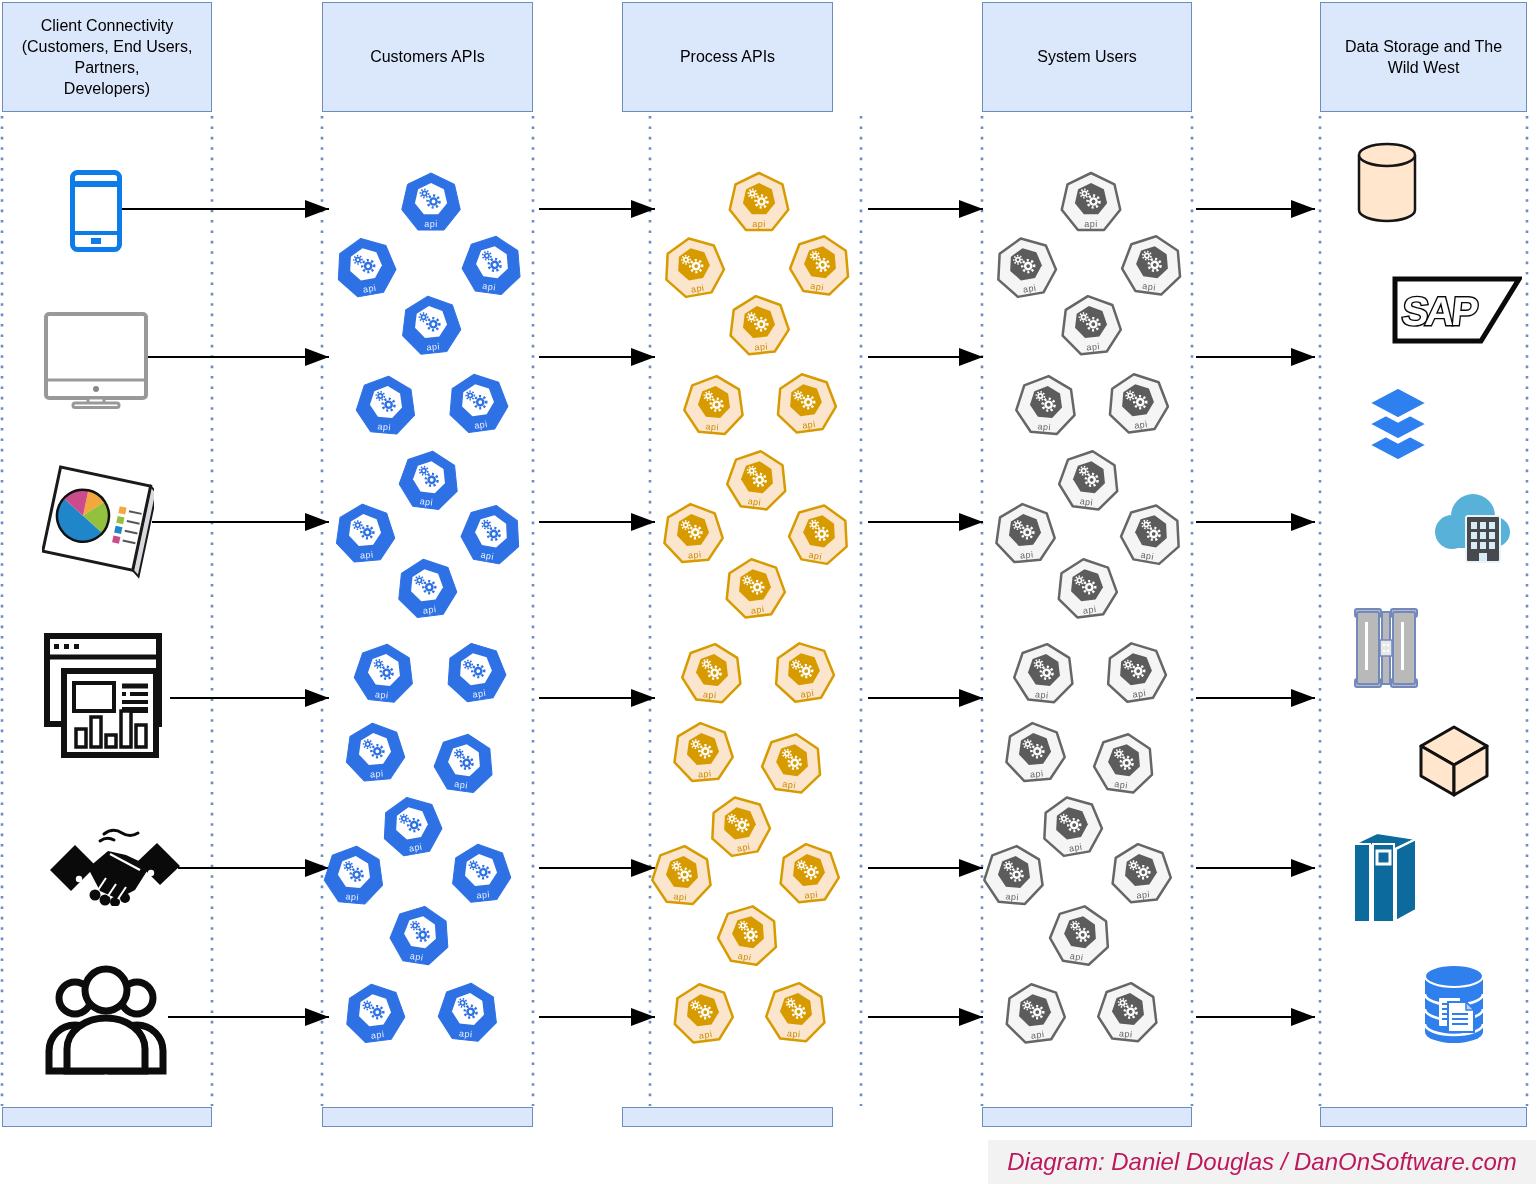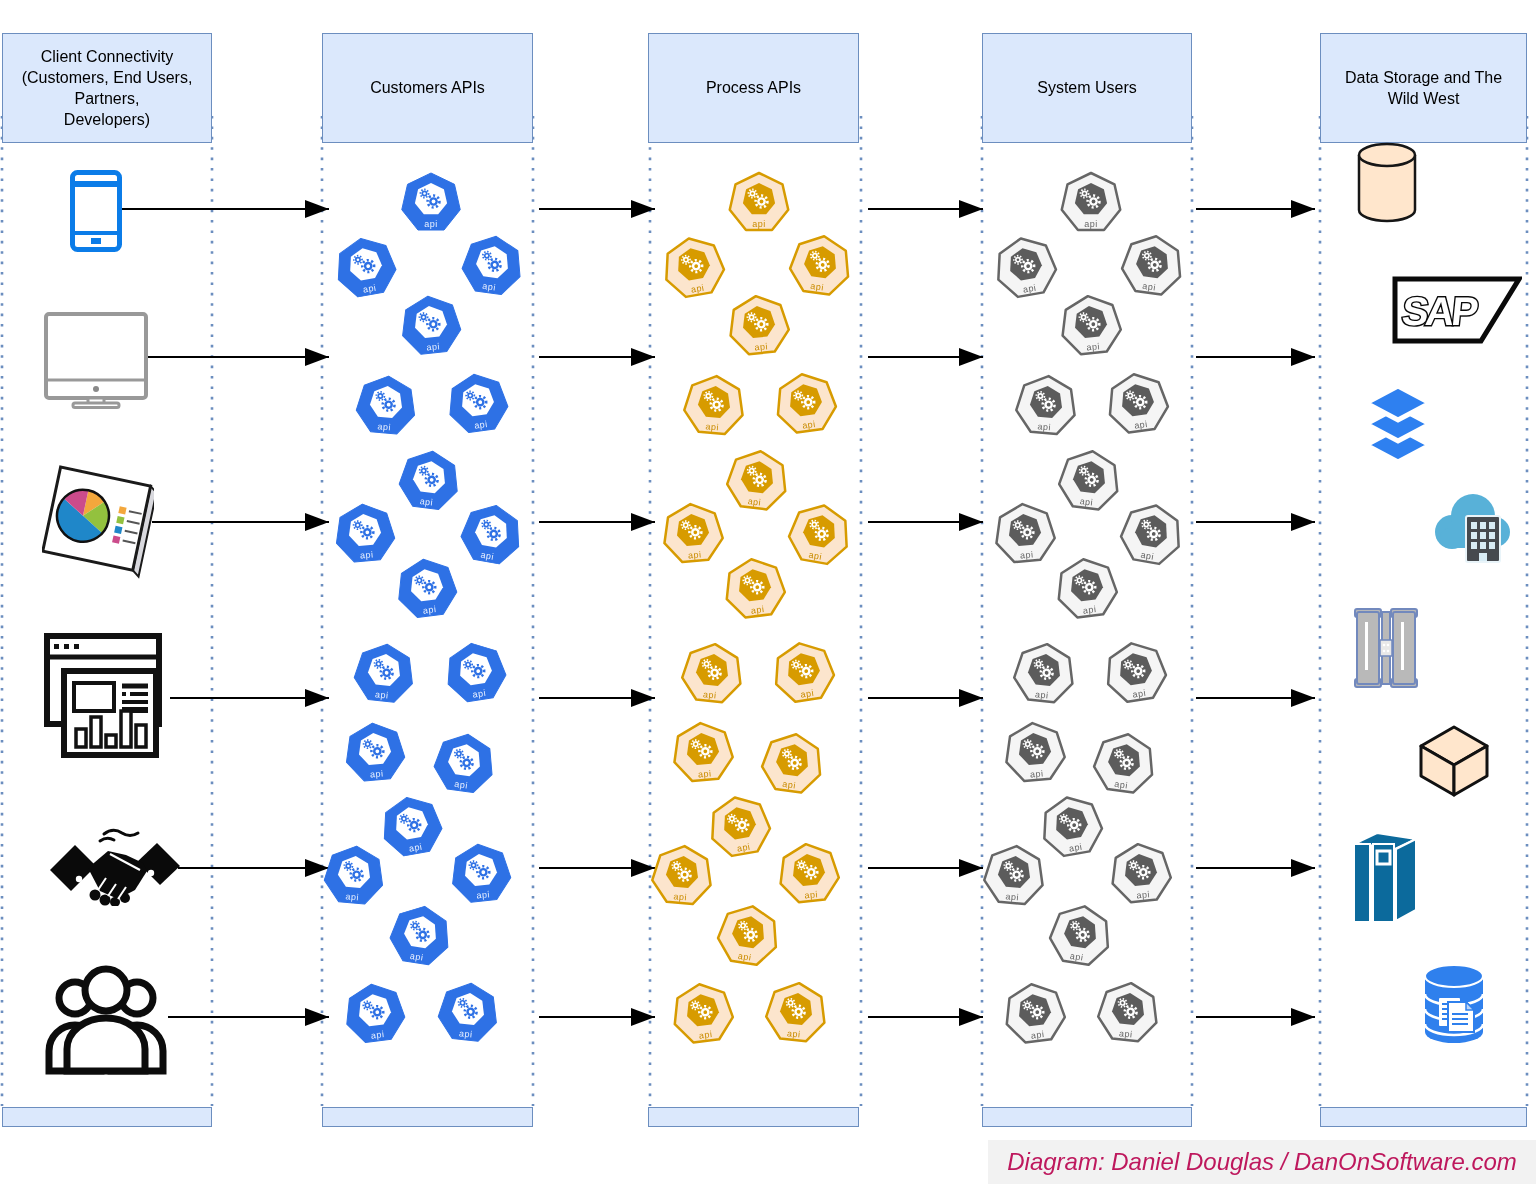--- a/index.html
+++ b/index.html
@@ -2,24 +2,24 @@
 <html><head>
 <meta charset="utf-8">
 <style>
   html,body{margin:0;padding:0;background:#fff;}
   body{font-family:"Liberation Sans","DejaVu Sans",sans-serif;}
   #stage{position:relative;width:1536px;height:1189px;background:#fff;overflow:hidden;}
   #diagram-svg{position:absolute;left:0;top:0;z-index:1;}
   #diagram-svg text{font-family:"Liberation Sans","DejaVu Sans",sans-serif;}
   .hdr{position:absolute;top:2px;height:110px;background:#dbe8fc;border:1.5px solid #6c8ebf;
        display:flex;align-items:center;justify-content:center;text-align:center;
-       font-size:16px;line-height:1.32;white-space:pre-line;color:#000;box-sizing:border-box;z-index:3;margin-top:31px;}
+       font-size:16px;line-height:1.32;white-space:pre-line;color:#000;box-sizing:border-box;z-index:3;}
   .bbar{position:absolute;top:1107px;height:20px;background:#dbe8fc;border:1.5px solid #6c8ebf;
         box-sizing:border-box;z-index:3;}
-  .p1{left:2px;width:210px}.p2{left:322px;width:211px}.p3{left:648px;width:211px}
+  .p1{left:2px;width:210px}.p2{left:322px;width:211px}.p3{left:622px;width:211px}
   .p4{left:982px;width:210px}.p5{left:1320px;width:207px}
   .ico{position:absolute;z-index:4;line-height:0;}
   #attribution{position:absolute;left:988px;top:1140px;width:548px;height:44px;background:#f2f2f2;
         display:flex;align-items:center;justify-content:center;font-style:italic;font-size:24px;
         color:#be185d;z-index:3;}
   svg text.sap-t{font-weight:bold;}
 </style>
 </head>
 <body>
 

